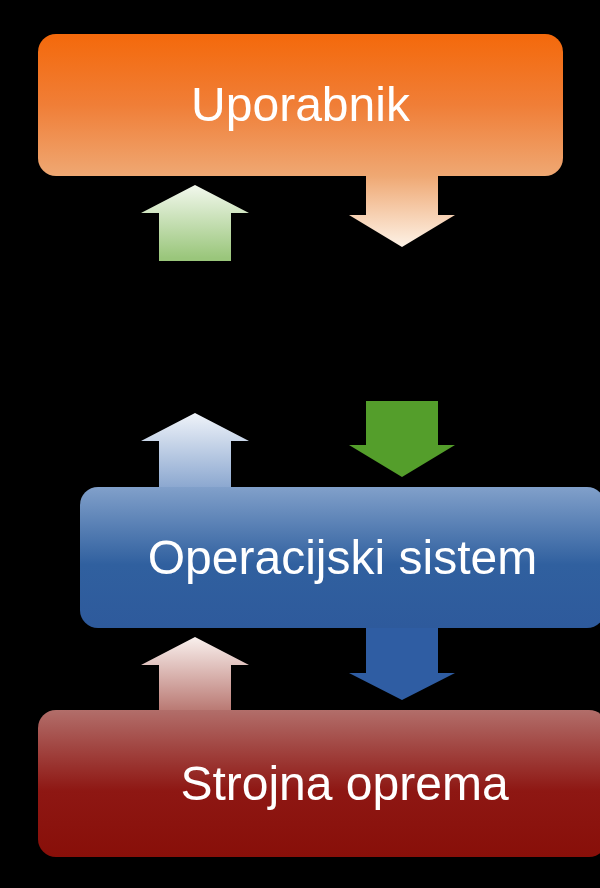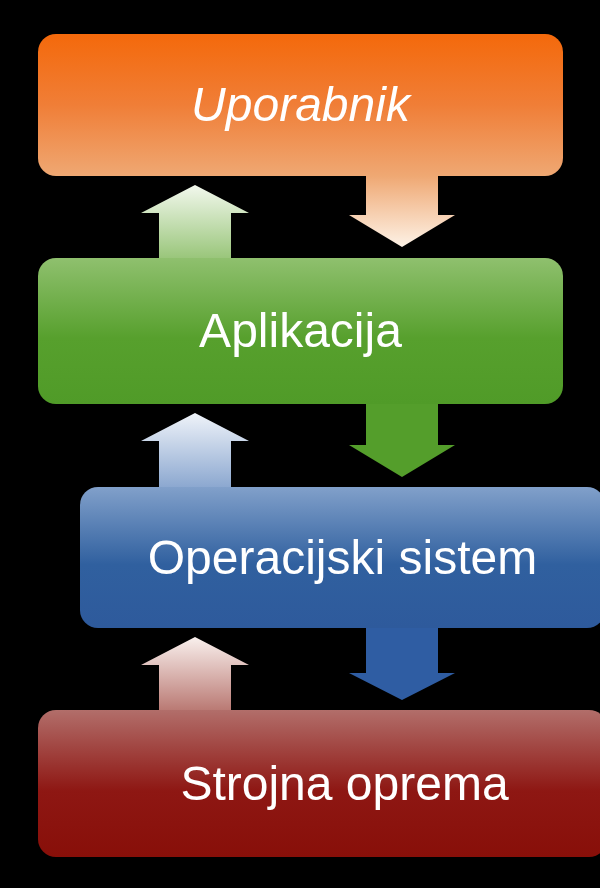--- a/index.html
+++ b/index.html
@@ -20,21 +20,21 @@
     border-radius:18px;
     display:flex;align-items:center;justify-content:center;
   }
   .layer-box .label{
     color:#fff;
     font-size:48px;
     line-height:1;
     white-space:nowrap;
   }
   .box-user{        top:34px; height:142px;
-    background:linear-gradient(to bottom,#F4690B 0%,#F07E37 50%,#EFA873 100%);font-style:italic;}
+    background:linear-gradient(to bottom,#F4690B 0%,#F07E37 50%,#EFA873 100%);}
   .box-application{ top:258px;height:146px;
     background:linear-gradient(to bottom,#8FC06E 0%,#57A02D 55%,#509B28 100%);}
   .box-os{          top:487px;height:141px;
     background:linear-gradient(to bottom,#81A0CA 0%,#30609F 55%,#2E5A9C 100%);margin-left:42px;}
   .box-hardware{    top:710px;height:147px;
     background:linear-gradient(to bottom,#B26E6A 0%,#8E1713 55%,#880F09 100%);padding-left:44px;}
 </style>
 </head>
 <body>
 
@@ -67,23 +67,20 @@
     <polygon points="366,401 438,401 438,445 455,445 402,477 349,445 366,445" fill="#549E2B"></polygon>
 
     <polygon points="195,637 249,665 231,665 231,713 159,713 159,665 141,665" fill="url(#gradA3)"></polygon>
     <polygon points="366,625 438,625 438,673 455,673 402,700 349,673 366,673" fill="#2F5DA3"></polygon>
   </svg>
 
   <div class="layer-box box-user">
     <span class="label">Uporabnik</span>
   </div>
 
-  <div class="layer-box box-application">
-    <span class="label">Aplikacija</span>
-  </div>
 
   <div class="layer-box box-os">
     <span class="label">Operacijski sistem</span>
   </div>
 
   <div class="layer-box box-hardware">
     <span class="label">Strojna oprema</span>
   </div>
 
 </div>

